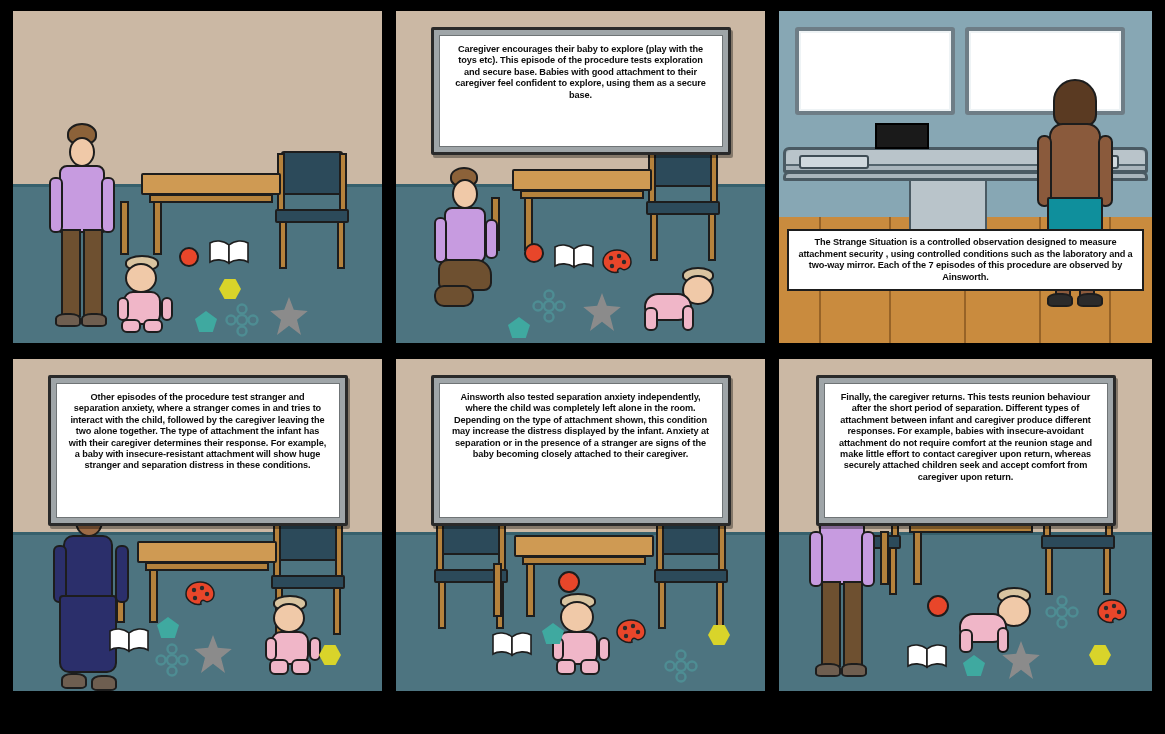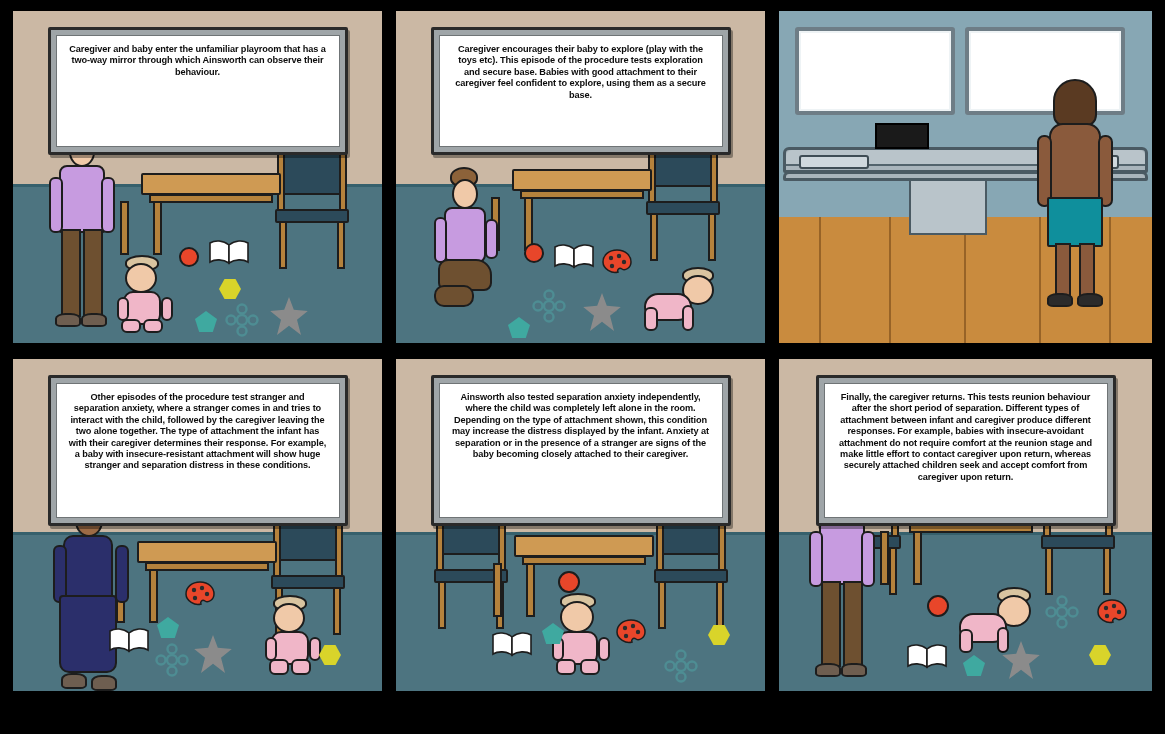--- a/index.html
+++ b/index.html
@@ -297,25 +297,20 @@
             <circle cx="17" cy="6" r="4.5"></circle>
               <circle cx="17" cy="28" r="4.5"></circle>
             <circle cx="6" cy="17" r="4.5"></circle>
               <circle cx="28" cy="17" r="4.5"></circle>
           </g>
         </svg>
       </div>
       <div class="toy star" style="left:256px; top:286px;"></div>
     </div>
 
-    <div class="board-frame">
-      <div class="board-inner">
-        <div class="caption">Caregiver and baby enter the unfamiliar playroom that has a two-way mirror through which Ainsworth can observe their behaviour.</div>
-      </div>
-    </div>
   </div>
 
   <div class="panel p2">
     <div class="scene">
       <div class="wall"></div>
       <div class="floor"></div>
       <div class="floor-line"></div>
 
       <div class="chair" style="left:250px; top:132px;">
         <div class="back"></div>
@@ -417,20 +412,23 @@
         <div class="torso" style="left:12px; top:44px; width:52px; height:78px; background:#8a5a3c; border-radius:14px 14px 4px 4px;"></div>
         <div class="limb" style="left:0px; top:56px; width:15px; height:72px; background:#8a5a3c; border-radius:7px;"></div>
         <div class="limb" style="right:0px; top:56px; width:15px; height:72px; background:#8a5a3c; border-radius:7px;"></div>
         <div class="torso" style="left:10px; top:118px; width:56px; height:50px; background:#0f8f9c; border-radius:2px;"></div>
         <div class="limb" style="left:18px; top:164px; width:16px; height:56px; background:#8a5a3c;"></div>
         <div class="limb" style="left:42px; top:164px; width:16px; height:56px; background:#8a5a3c;"></div>
         <div class="shoe" style="left:10px; top:214px; width:26px; height:14px; background:#2b2b2b;"></div>
         <div class="shoe" style="left:40px; top:214px; width:26px; height:14px; background:#2b2b2b;"></div>
       </div>
 
+      <div class="caption-box-3">
+        <div class="caption">The Strange Situation is a controlled observation designed to measure attachment security , using controlled conditions such as the laboratory and a two-way mirror. Each of the 7 episodes of this procedure are observed by Ainsworth.</div>
+      </div>
     </div>
   </div>
 
   <div class="panel p4">
     <div class="scene">
       <div class="wall"></div>
       <div class="floor"></div>
       <div class="floor-line"></div>
 
       <div class="chair" style="left:258px; top:158px;">

